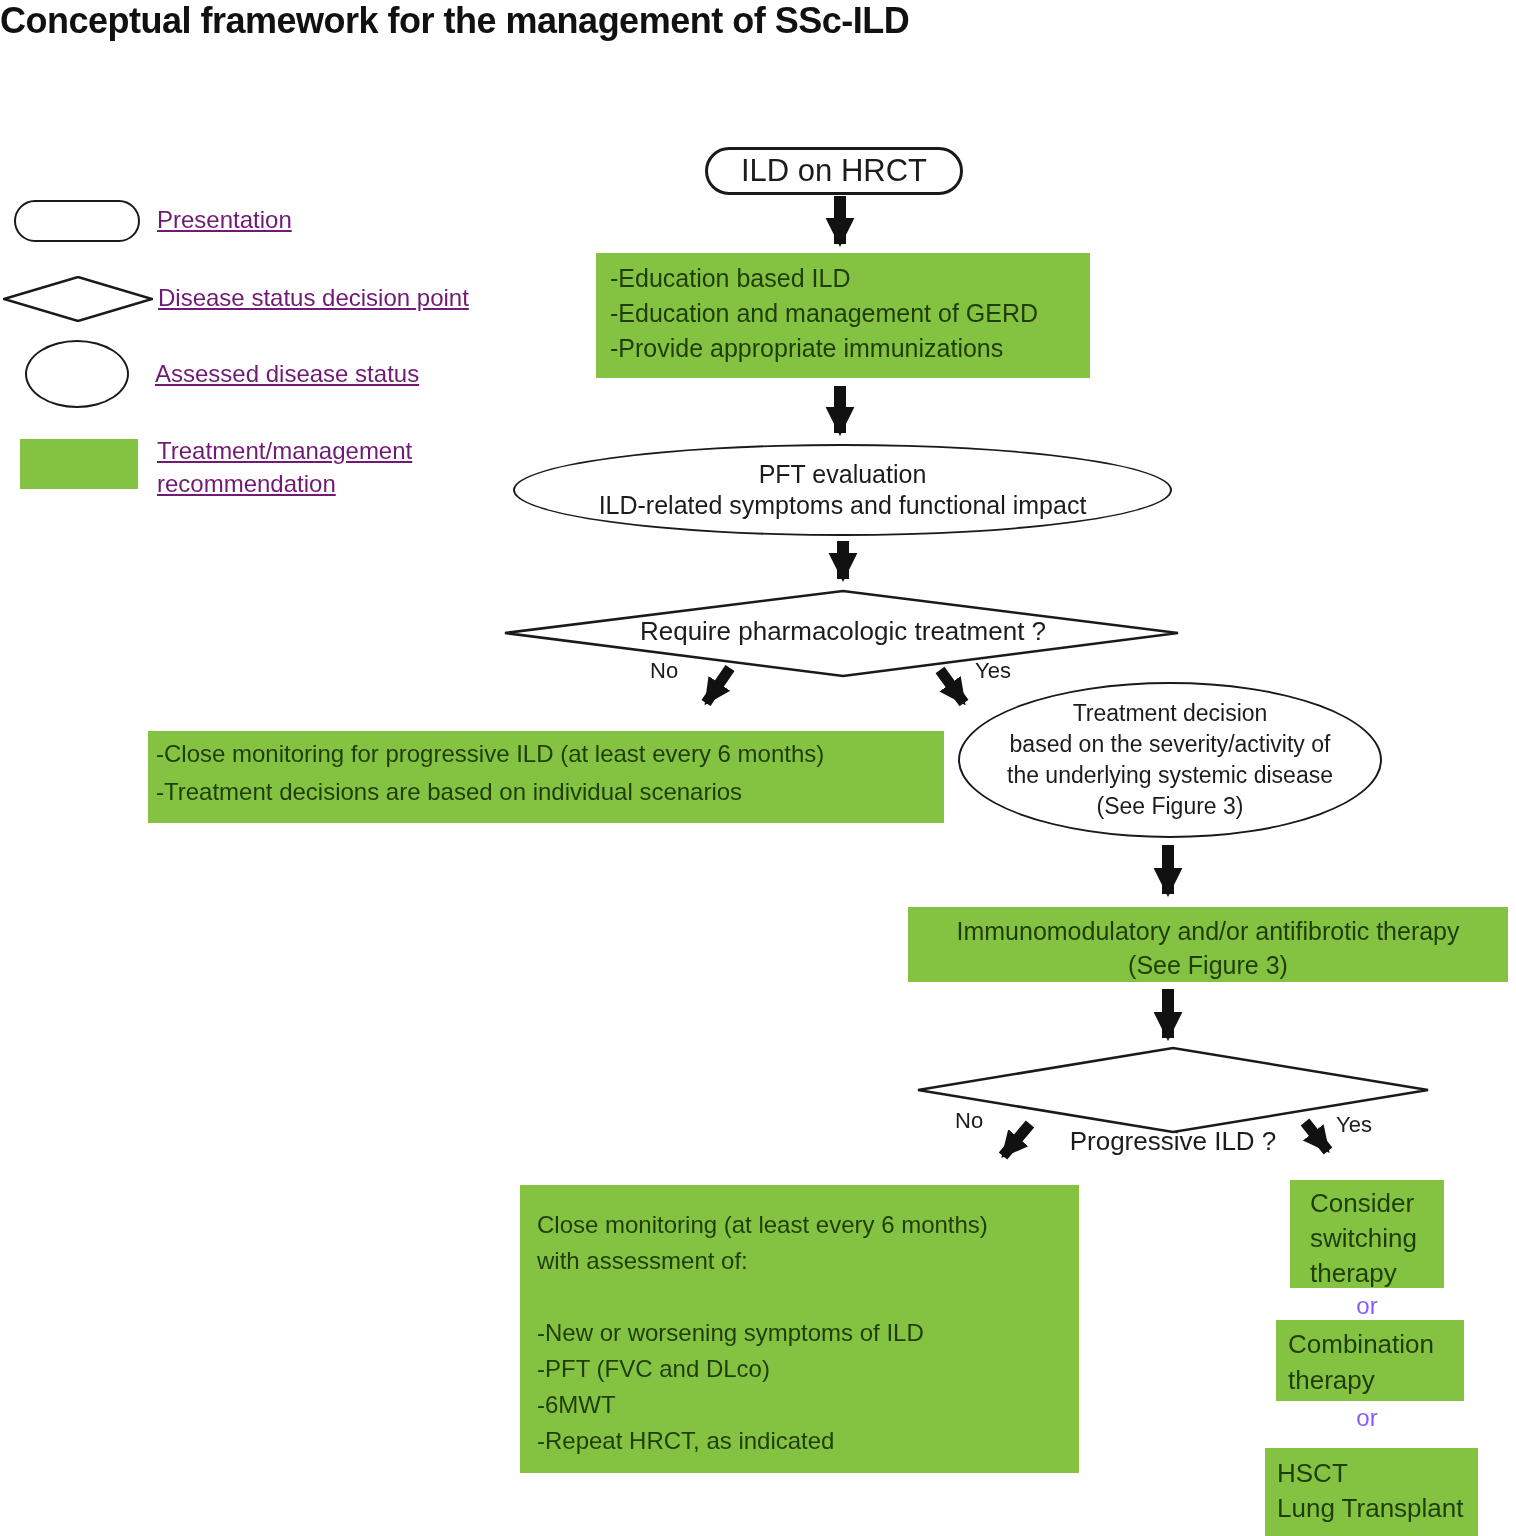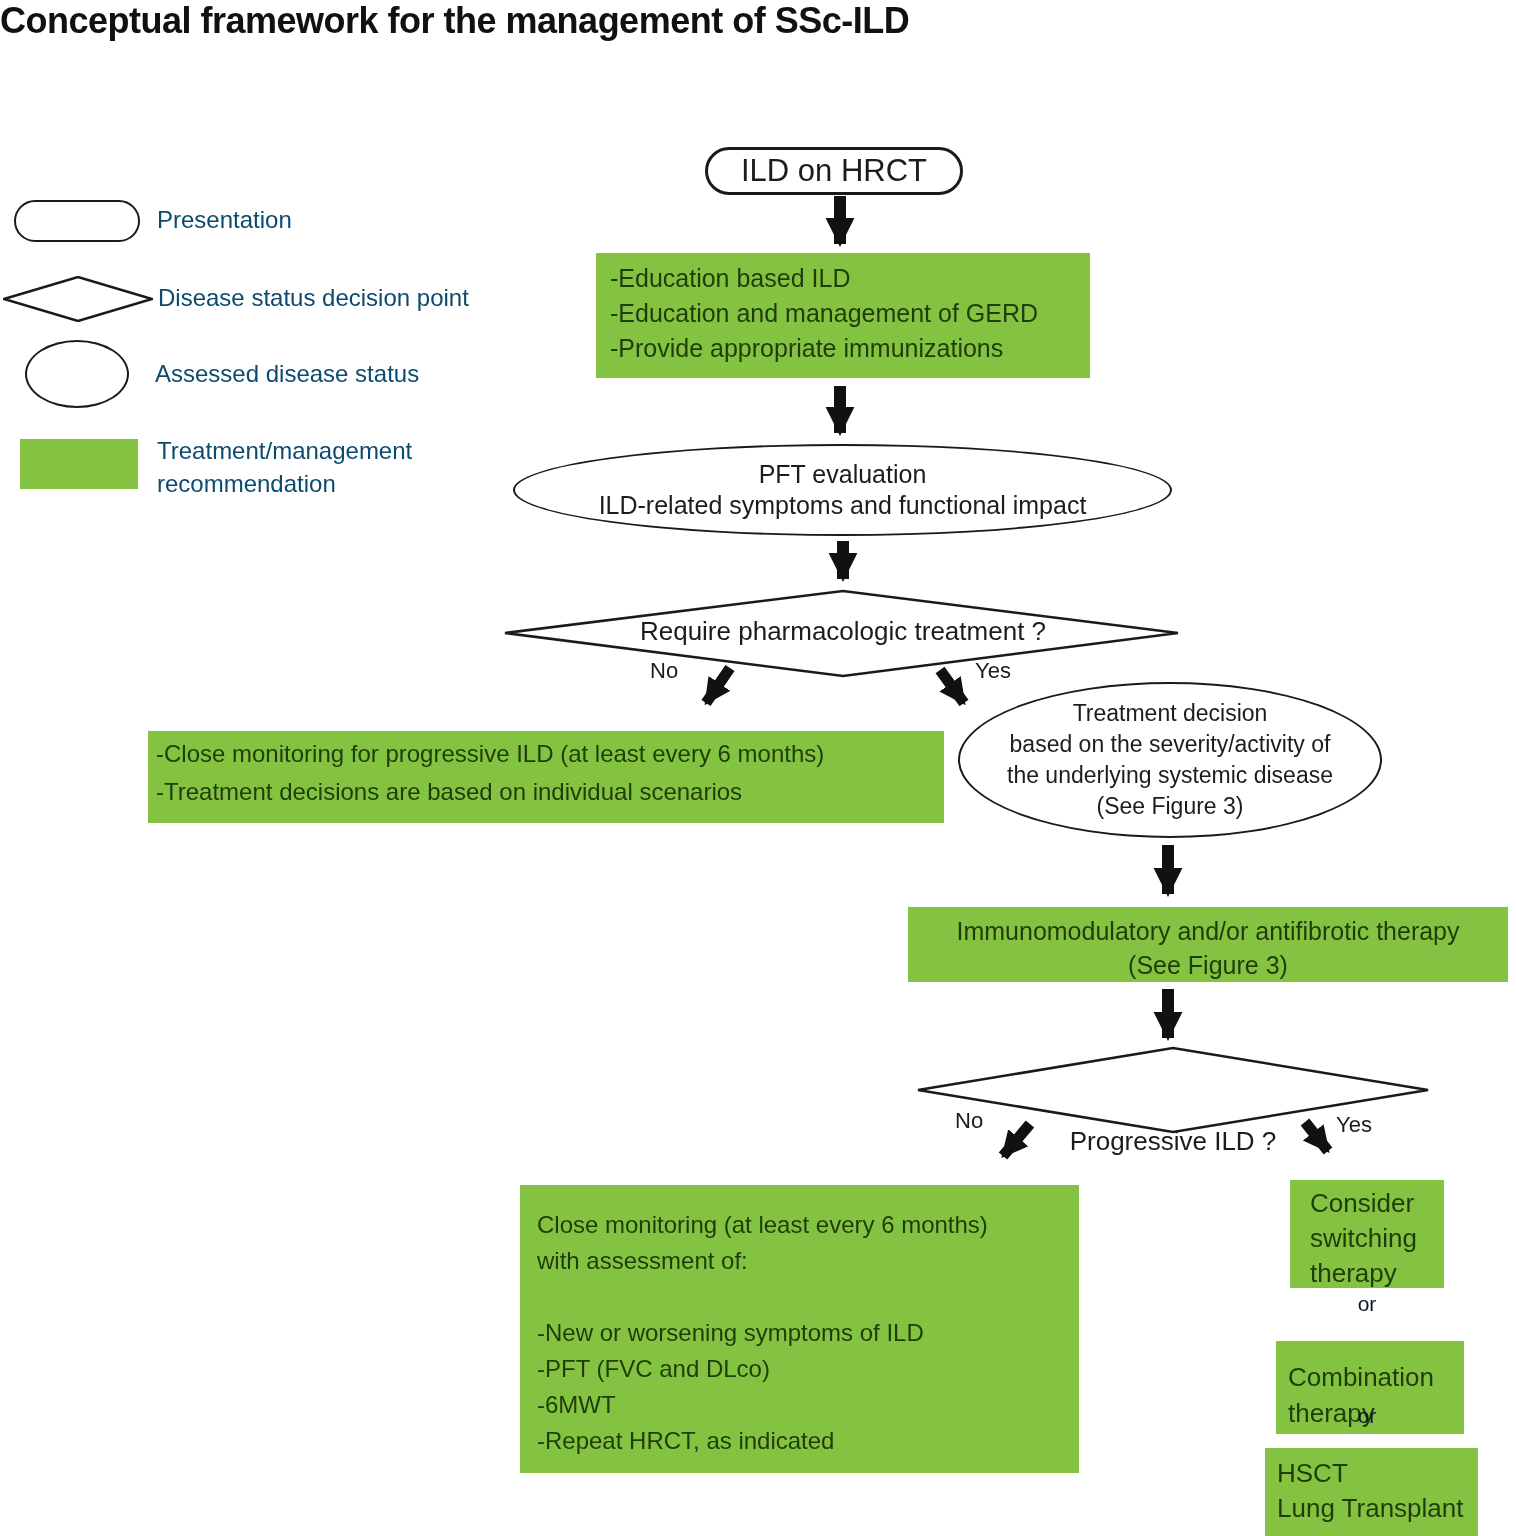--- a/index.html
+++ b/index.html
@@ -8,21 +8,21 @@
     font-family:"Liberation Sans",sans-serif;color:#1a1a1a;
   }
   .abs{position:absolute;}
   
   .title{left:0;top:8;width:100%;text-align:left;font-size:36px;font-weight:bold;
          letter-spacing:-0.5px;color:#111;}
   
   .lg-stadium{left:14px;top:200px;width:122px;height:38px;border:2.5px solid #1a1a1a;border-radius:21px;background:#fff;}
   .lg-ellipse{left:25px;top:340px;width:100px;height:64px;border:2.5px solid #1a1a1a;border-radius:50%;background:#fff;}
   .lg-green{left:20px;top:439px;width:118px;height:50px;background:#84c341;}
-  .lg-label{font-size:24px;color:#0c4a6e;white-space:nowrap;}
+  .lg-label{font-size:24px;color:#701a75;white-space:nowrap;text-decoration:underline;}
   
   .green-box{background:#84c341;color:#1f3d08;}
   .ln{white-space:nowrap;}
   .stadium-start{left:705px;top:147px;width:252px;height:42px;border:3px solid #1a1a1a;border-radius:24px;
     display:flex;align-items:center;justify-content:center;font-size:31px;color:#1c1c1c;background:#fff;}
   .box-education{left:596px;top:253px;width:480px;height:117px;font-size:25px;line-height:35px;padding:8px 0 0 14px;}
   .ellipse{border:2.5px solid #1a1a1a;border-radius:50%;background:#fff;display:flex;flex-direction:column;
     align-items:center;justify-content:center;color:#1c1c1c;}
   .ellipse-pft{left:513px;top:444px;width:655px;height:88px;font-size:25px;line-height:31px;}
   .ellipse-decision{left:958px;top:682px;width:420px;height:152px;font-size:23px;line-height:31px;}
@@ -33,23 +33,23 @@
   .no1{left:650px;top:658px;}
   .yes1{left:975px;top:658px;}
   .no2{left:955px;top:1108px;}
   .yes2{left:1336px;top:1112px;}
   .box-monitor-no{left:148px;top:731px;width:788px;height:80px;font-size:24px;line-height:38px;padding:4px 0 8px 8px;}
   .box-therapy{left:908px;top:907px;width:600px;height:75px;display:flex;flex-direction:column;
     align-items:center;justify-content:flex-end;font-size:25px;line-height:34px;}
   .box-monitor-assess{left:520px;top:1185px;width:542px;height:266px;font-size:24px;line-height:36px;padding:22px 0 0 17px;}
   .box-monitor-assess .ln:nth-child(3){margin-top:36px;}
   .box-switch{left:1290px;top:1180px;width:134px;height:102px;font-size:26px;line-height:35px;padding:6px 0 0 20px;}
-  .box-combination{left:1276px;top:1320px;width:176px;height:75px;font-size:26px;line-height:36px;padding:18px 0 0 12px;margin-top:21px;}
+  .box-combination{left:1276px;top:1320px;width:176px;height:75px;font-size:26px;line-height:36px;padding:6px 0 0 12px;}
   .box-hsct{left:1265px;top:1448px;width:201px;height:88px;font-size:26px;line-height:35px;padding:8px 0 0 12px;}
-  .or-label{left:1290px;width:154px;text-align:center;font-size:21px;color:#0f172a;}
+  .or-label{left:1290px;width:154px;text-align:center;font-size:24px;color:#8b5cf6;}
   .or1{top:1292px;}
   .or2{top:1404px;}
   
   #shapes{left:0;top:0;pointer-events:none;}
 </style>
 </head>
 <body>
 
 <div id="canvas">
 

